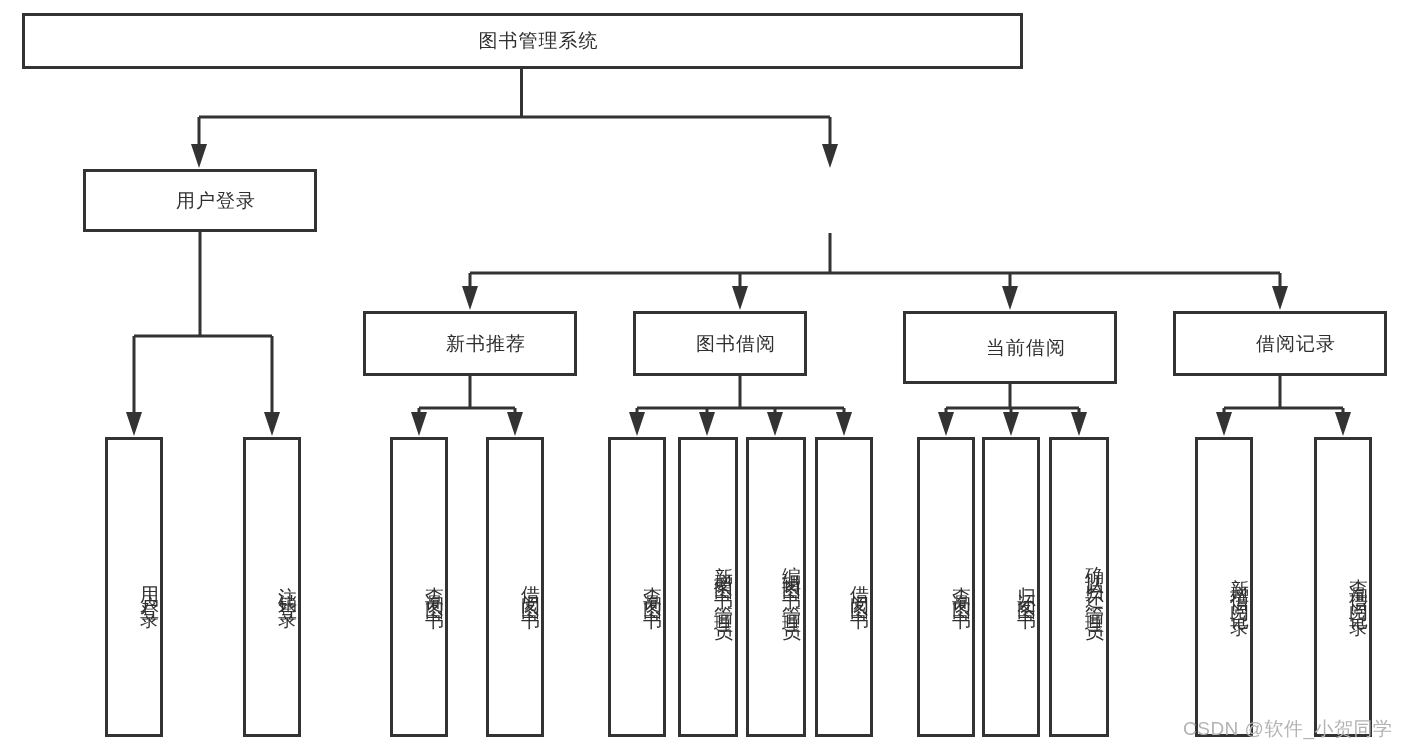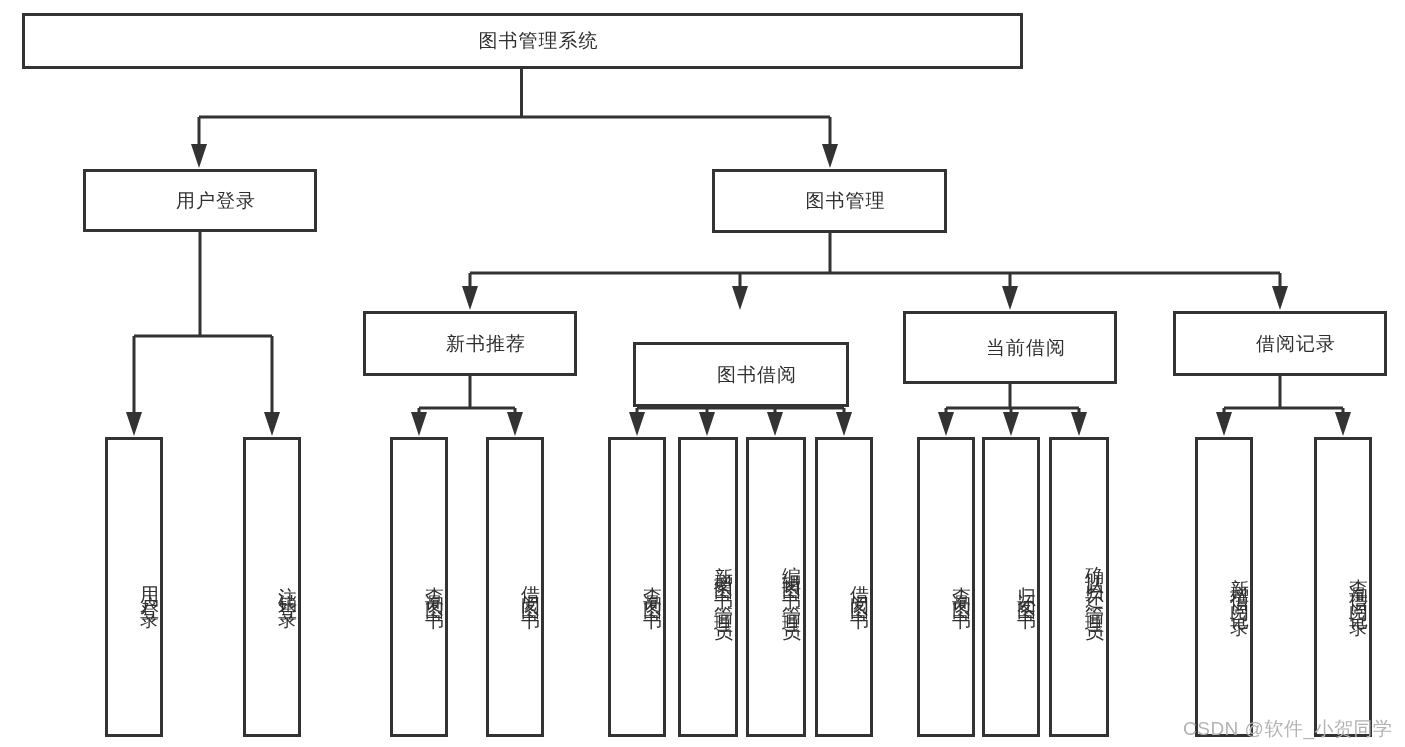--- a/index.html
+++ b/index.html
@@ -28,21 +28,21 @@
     display:flex;align-items:center;justify-content:center;
     text-align:center;
     z-index:2;
     padding-left:32px;
   }
   .node.h{font-size:19px;letter-spacing:1px;}
   .n-root{left:22px;top:13px;width:1001px;height:56px;font-size:20px;}
   .n-login{left:83px;top:169px;width:234px;height:63px;}
   .n-mgmt{left:712px;top:169px;width:235px;height:64px;}
   .n-newbook{left:363px;top:311px;width:214px;height:65px;text-align:center;}
-  .n-bookborrow{left:633px;top:311px;width:216px;height:65px;margin-top:31px;}
+  .n-bookborrow{left:633px;top:311px;width:174px;height:65px;}
   .n-currentborrow{left:903px;top:311px;width:214px;height:73px;}
   .n-records{left:1173px;top:311px;width:214px;height:65px;}
   .leaf{top:437px;width:58px;height:300px;}
   .leaf .vtext{
     writing-mode:vertical-rl;
     text-orientation:mixed;
     font-size:19px;
     letter-spacing:8px;
     line-height:1;
     white-space:nowrap;
@@ -101,21 +101,20 @@
     <polygon points="1071,412 1087,412 1079,436"></polygon>
 
     <path d="M1280 376 V408 M1224 408 H1343 M1224 408 V414 M1343 408 V414"></path>
     <polygon points="1216,412 1232,412 1224,436"></polygon>
     <polygon points="1335,412 1351,412 1343,436"></polygon>
   </svg>
 
   <div class="node h n-root">图书管理系统</div>
 
   <div class="node h n-login">用户登录</div>
-  <div class="node h n-mgmt">图书管理</div>
 
   <div class="node h n-newbook">新书推荐</div>
   <div class="node h n-bookborrow">图书借阅</div>
   <div class="node h n-currentborrow">当前借阅</div>
   <div class="node h n-records">借阅记录</div>
 
   <div class="node leaf l1">
     <span class="vtext">用户登录</span>
   </div>
   <div class="node leaf l2">

